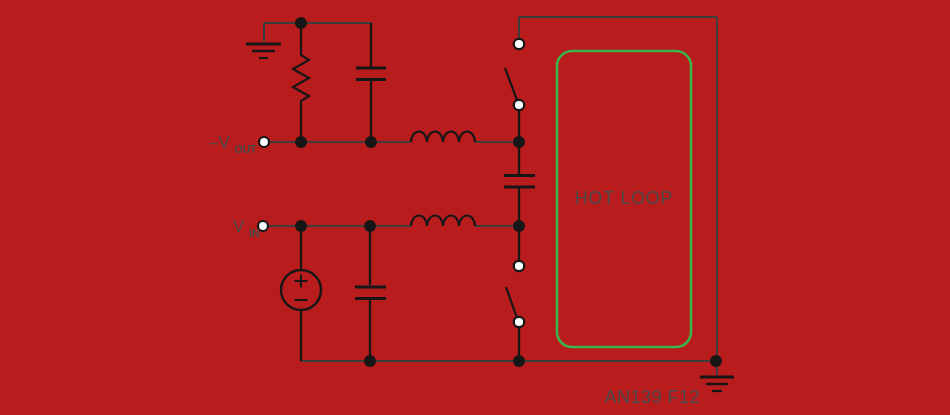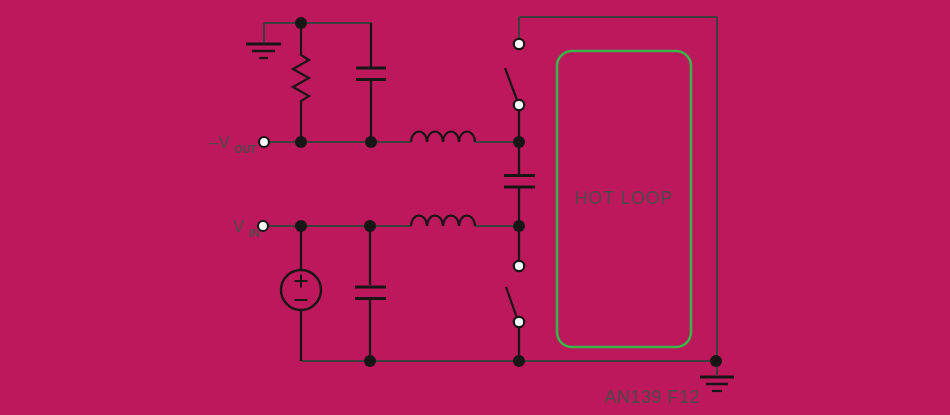--- a/index.html
+++ b/index.html
@@ -1,19 +1,19 @@
 <!DOCTYPE html>
 <html><head>
 <meta charset="utf-8">
 <style>
   html, body { margin: 0; padding: 0; background: #ffffff; }
   .figure-canvas {
     width: 950px;
     height: 415px;
-    background: #be185d;
+    background: #b91c1c;
     position: relative;
     overflow: hidden;
   }
   svg { display: block; }
   .sch-text {
     font-family: "Liberation Sans", sans-serif;
   }
 </style>
 </head>
 <body>

